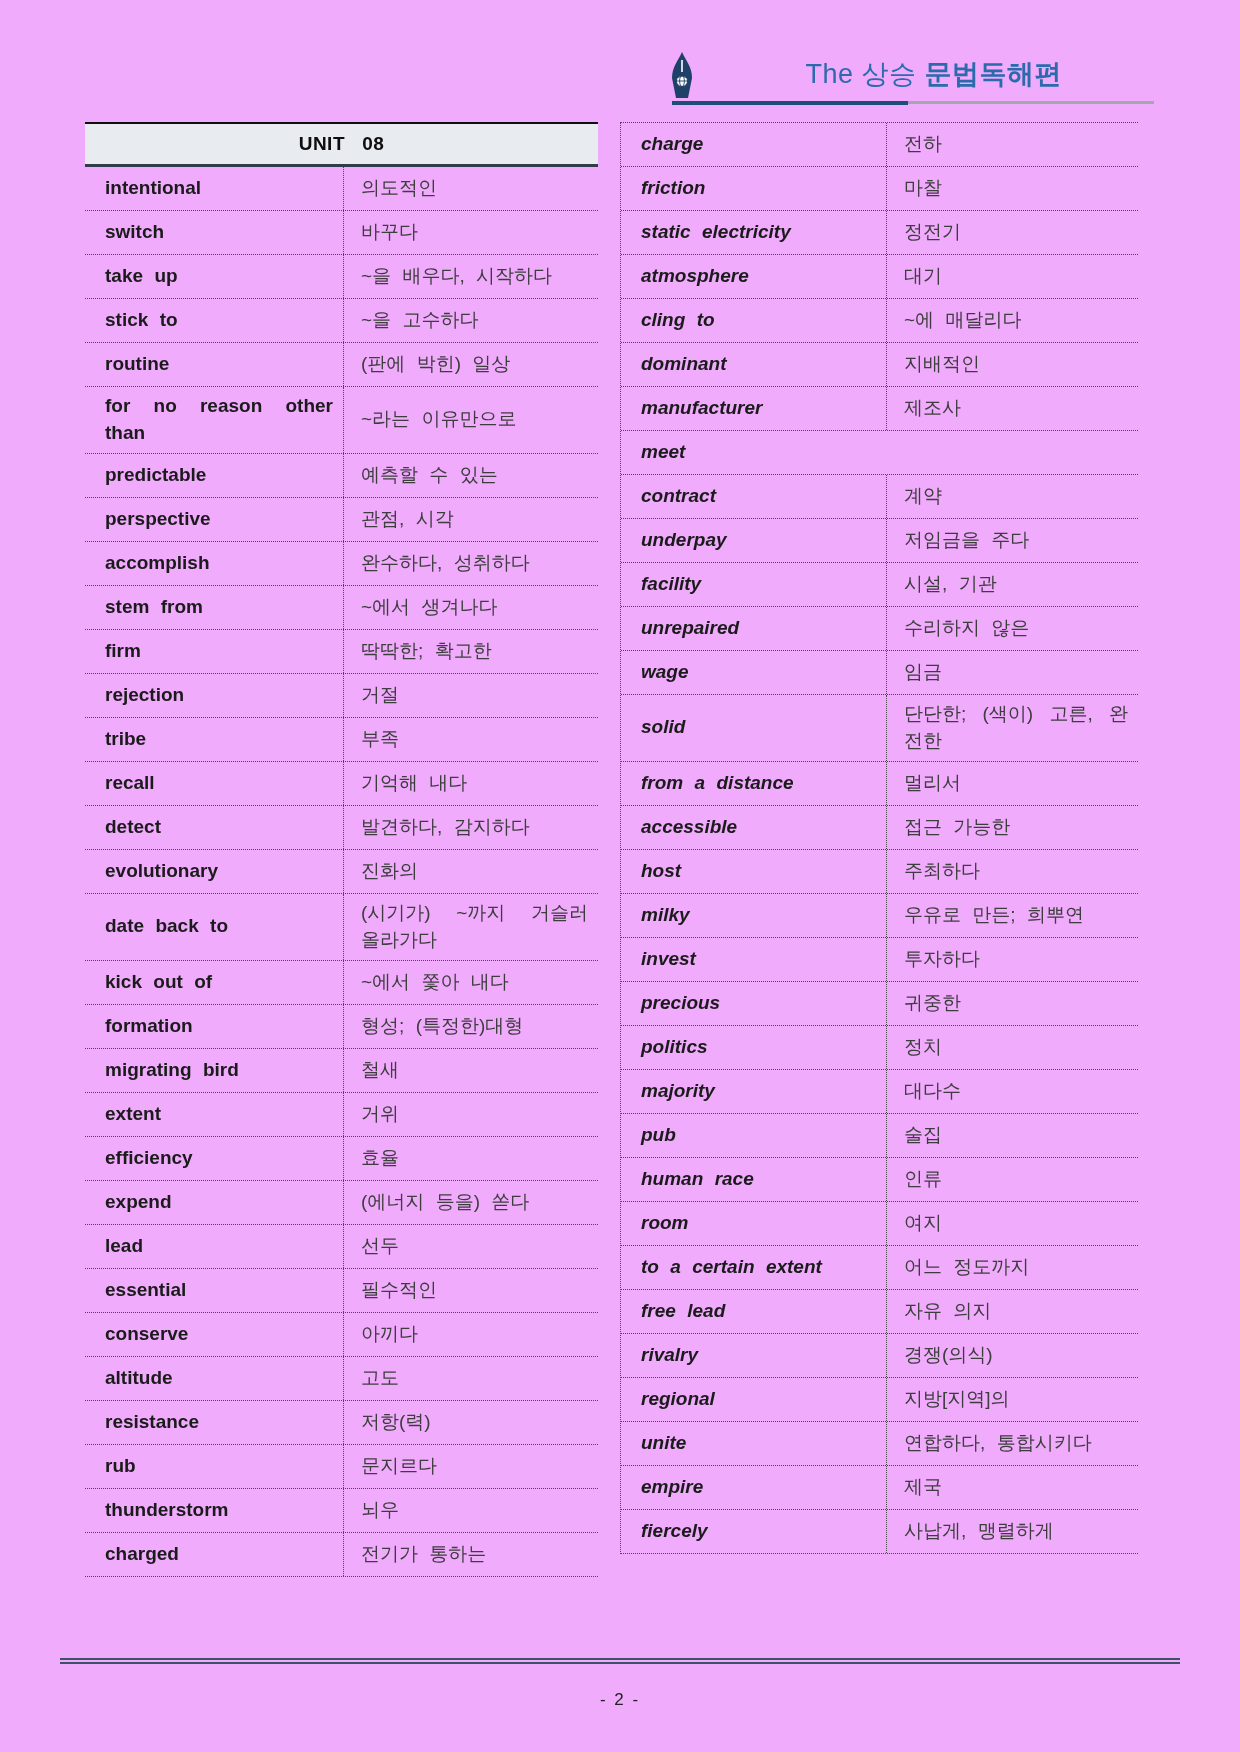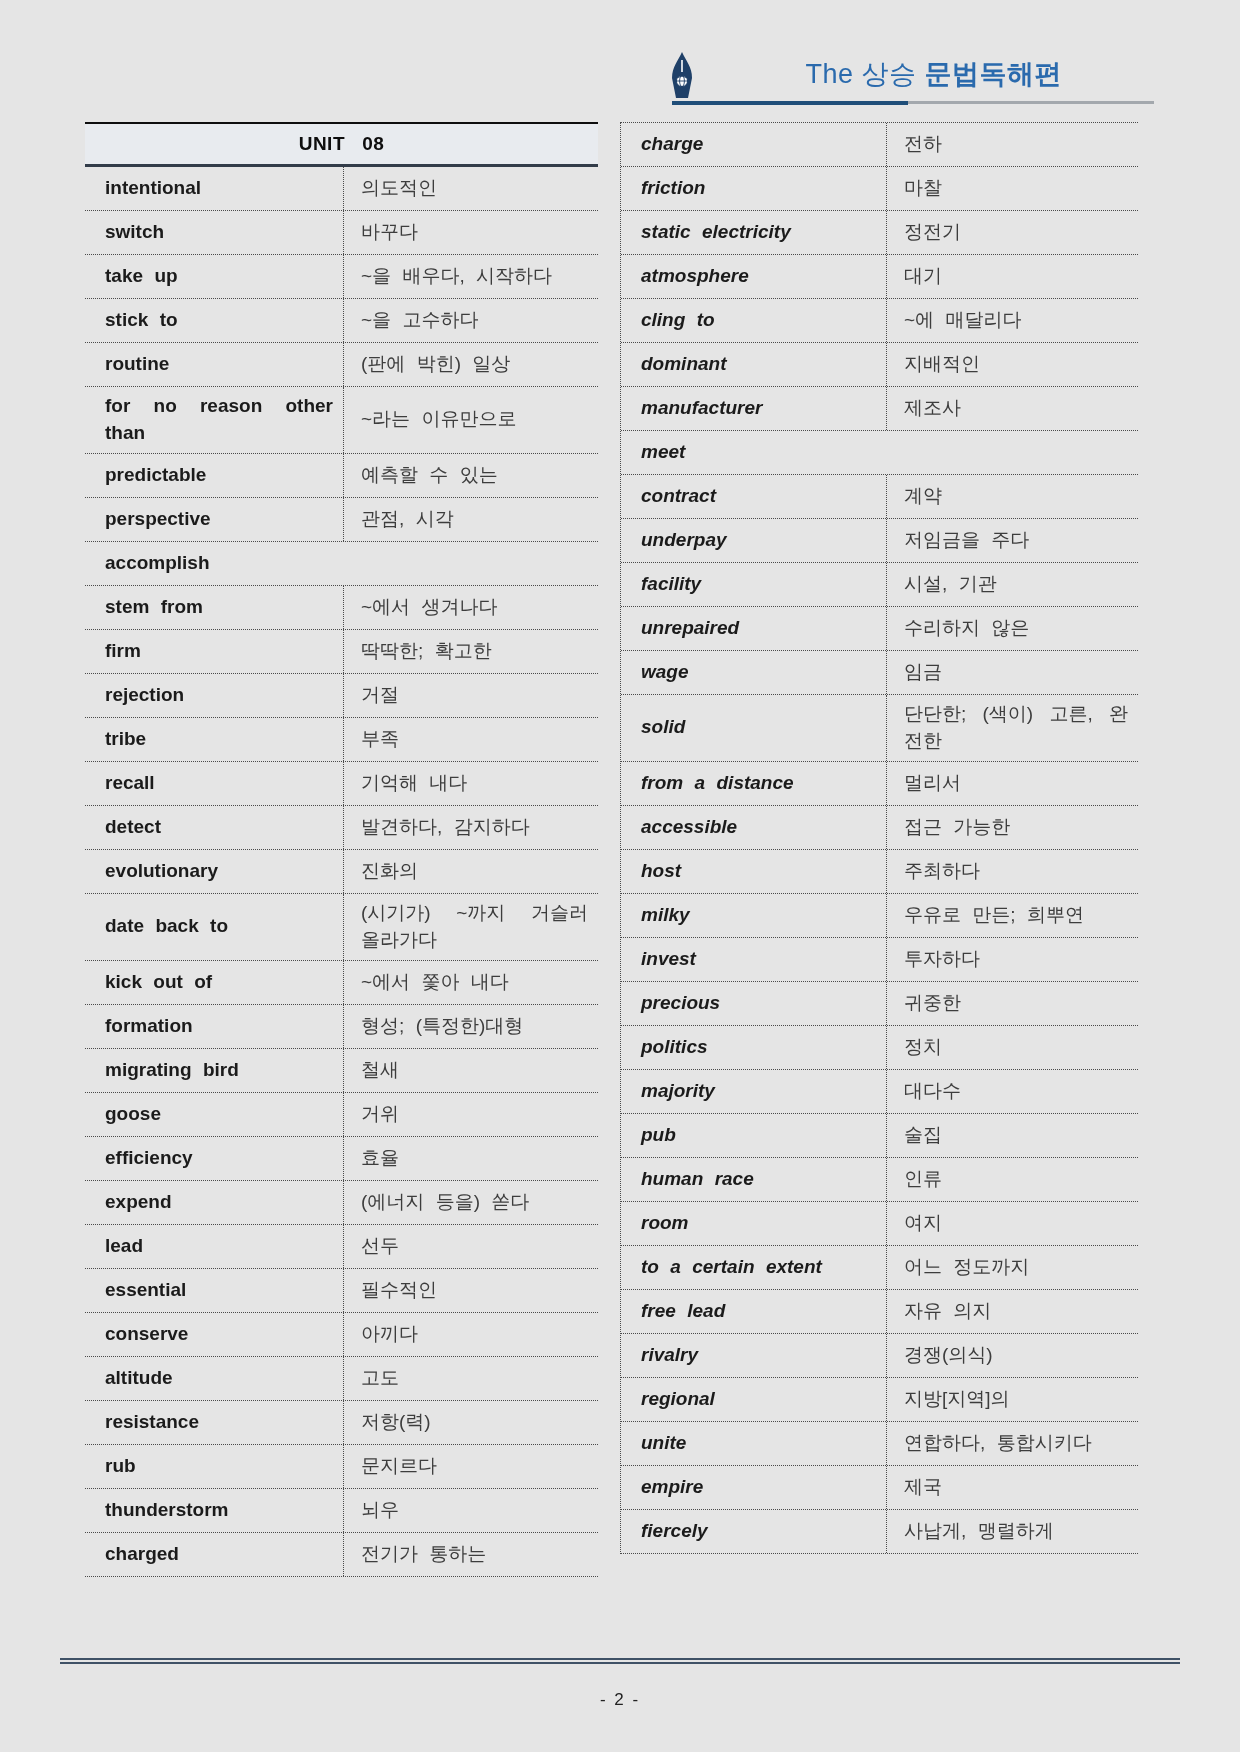--- a/index.html
+++ b/index.html
@@ -8,21 +8,21 @@
     --rule-gray:#a3a8ad;
     --unit-header-bg:#e8ebef;
     --line-color:#4a4a4a;
     --footer-rule:#3f5166;
     --en-color:#1b1b1b;
     --ko-color:#3d3d3d;
   }
   *{box-sizing:border-box;margin:0;padding:0;}
   html,body{background:#ffffff;}
   body{font-family:"Liberation Sans","DejaVu Sans",sans-serif;}
-  .page{position:relative;width:1240px;height:1752px;background:#e5e5e5;overflow:hidden;}
+  .page{position:relative;width:1240px;height:1752px;background:#f0abfc;overflow:hidden;}
 
   
   .brand{position:absolute;top:56px;left:0;width:1062px;text-align:right;
          font-size:27px;letter-spacing:0.5px;color:var(--accent-blue);white-space:nowrap;}
   .brand .bold{font-weight:bold;}
   .logo{position:absolute;left:668px;top:52px;width:28px;height:50px;}
   .rule-blue{position:absolute;left:672px;top:101px;width:236px;height:4px;background:var(--rule-blue);}
   .rule-gray{position:absolute;left:908px;top:101px;width:246px;height:3px;background:var(--rule-gray);}
 
   
@@ -97,20 +97,21 @@
         <div class="vrow">
           <div class="cell en">predictable</div>
           <div class="cell ko">예측할 수 있는</div>
         </div>
         <div class="vrow">
           <div class="cell en">perspective</div>
           <div class="cell ko">관점, 시각</div>
         </div>
         <div class="vrow">
           <div class="cell en">accomplish</div>
+          <div class="cell ko">완수하다, 성취하다</div>
         </div>
         <div class="vrow">
           <div class="cell en">stem from</div>
           <div class="cell ko">~에서 생겨나다</div>
         </div>
         <div class="vrow">
           <div class="cell en">firm</div>
           <div class="cell ko">딱딱한; 확고한</div>
         </div>
         <div class="vrow">
@@ -143,21 +144,21 @@
         </div>
         <div class="vrow">
           <div class="cell en">formation</div>
           <div class="cell ko">형성; (특정한)대형</div>
         </div>
         <div class="vrow">
           <div class="cell en">migrating bird</div>
           <div class="cell ko">철새</div>
         </div>
         <div class="vrow">
-          <div class="cell en">goose</div>
+          <div class="cell en">extent</div>
           <div class="cell ko">거위</div>
         </div>
         <div class="vrow">
           <div class="cell en">efficiency</div>
           <div class="cell ko">효율</div>
         </div>
         <div class="vrow">
           <div class="cell en">expend</div>
           <div class="cell ko">(에너지 등을) 쏟다</div>
         </div>

